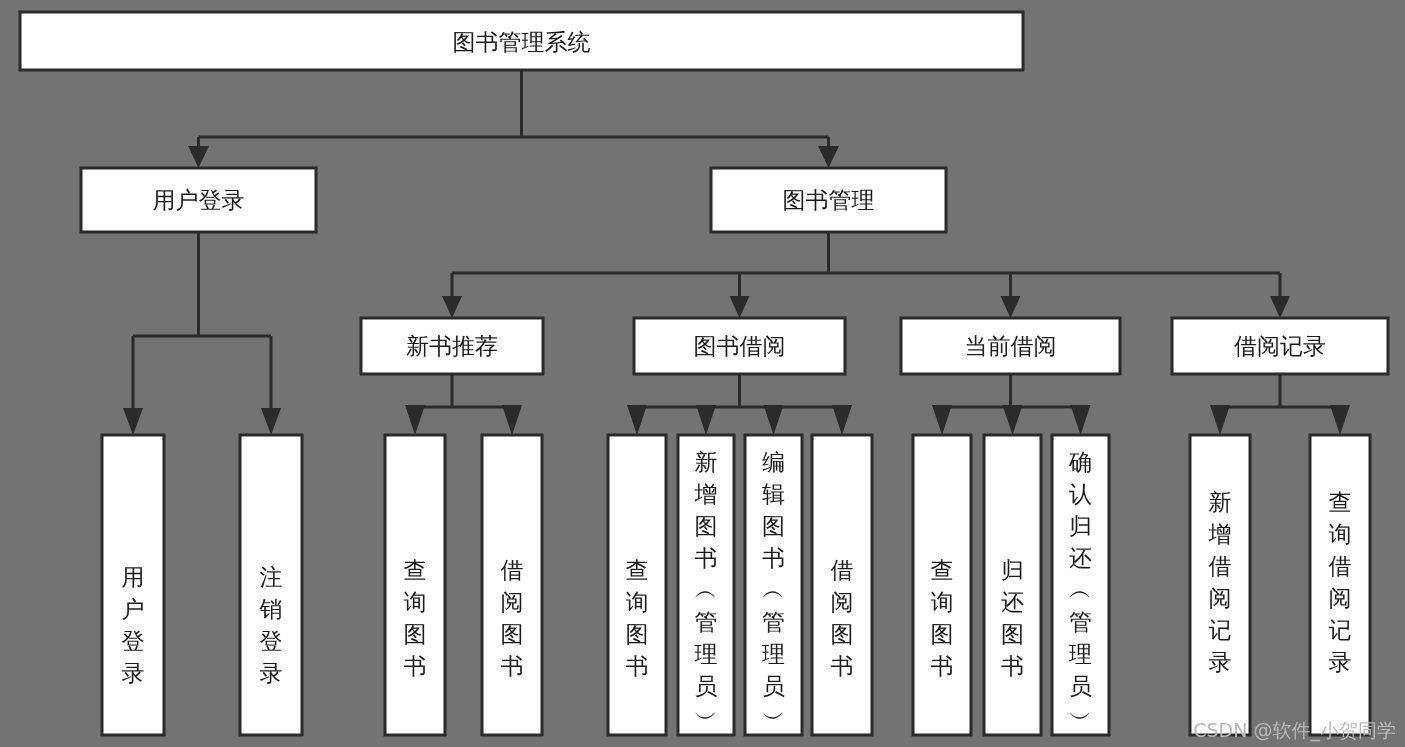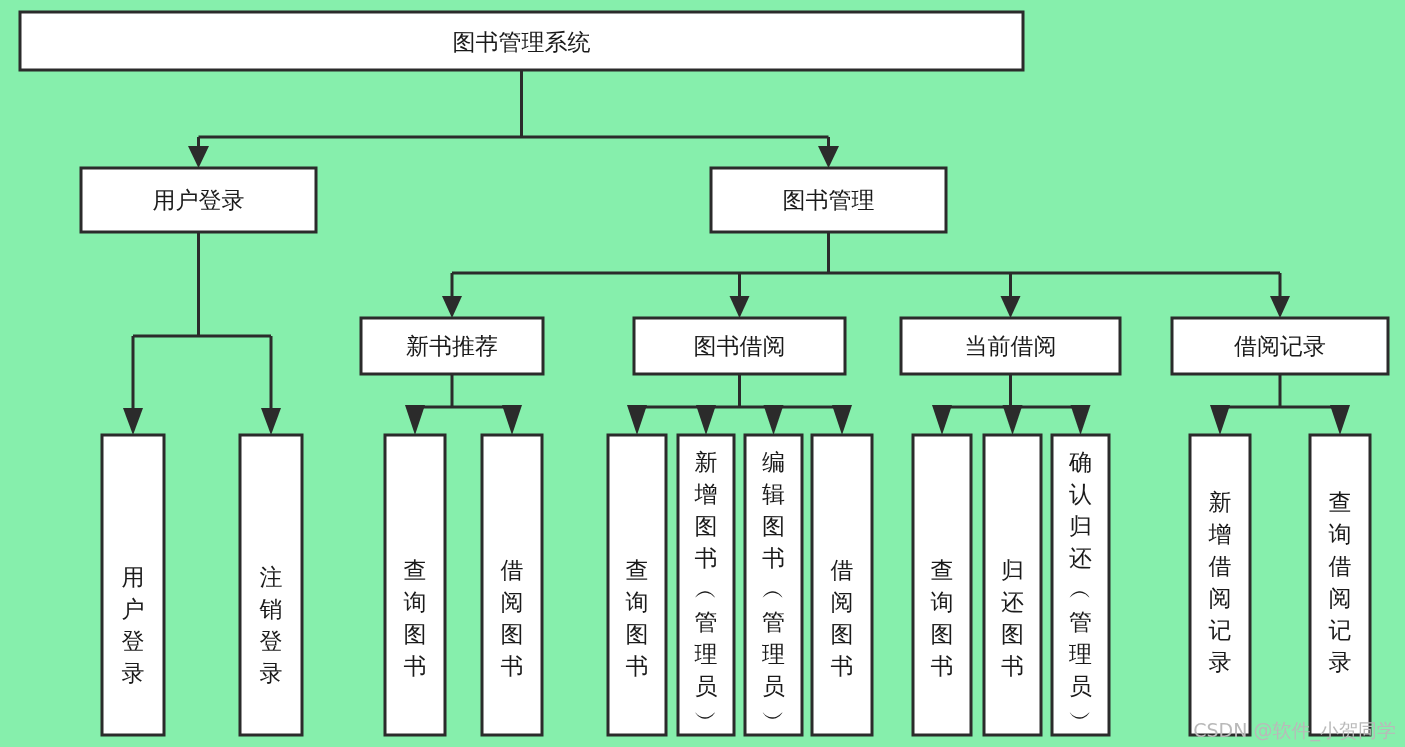--- a/index.html
+++ b/index.html
@@ -11,21 +11,21 @@
   body {
     width: 1405px;
     height: 747px;
     overflow: hidden;
     font-family: "DejaVu Sans", "Liberation Sans", sans-serif;
   }
   #diagram-root {
     position: relative;
     width: 1405px;
     height: 747px;
-    background: #86efac;
+    background: #737373;
   }
   svg.diagram-canvas {
     position: absolute;
     left: 0;
     top: 0;
     width: 1405px;
     height: 747px;
     display: block;
   }
   .node-box {

